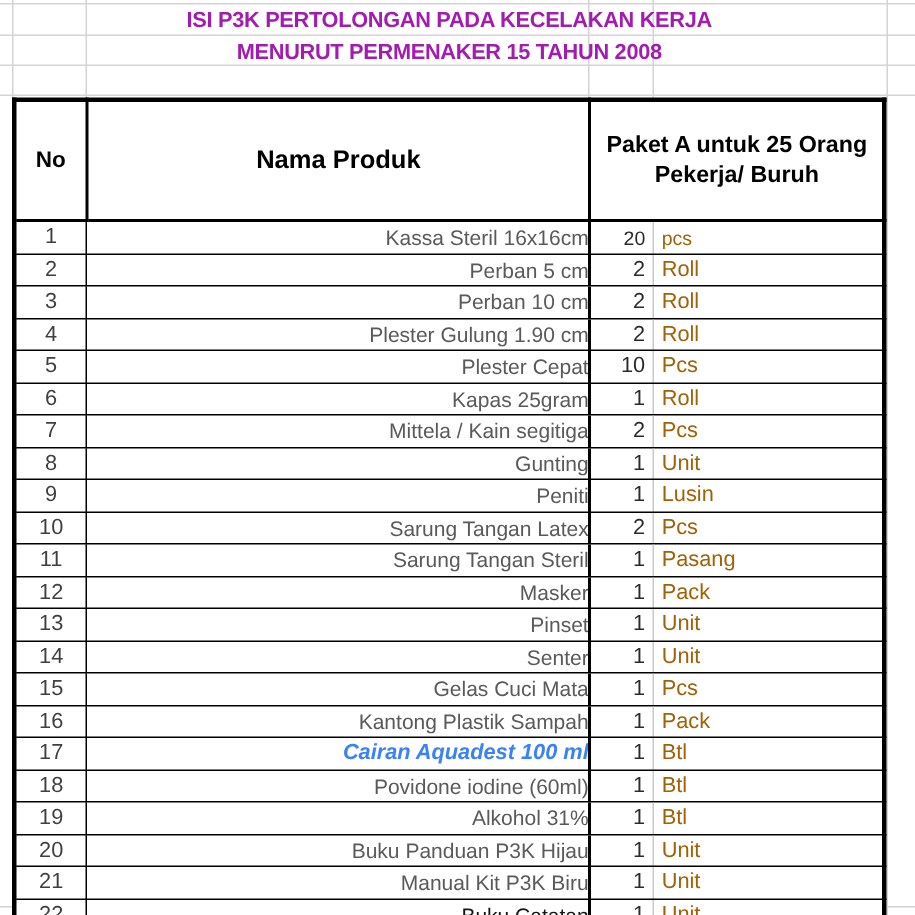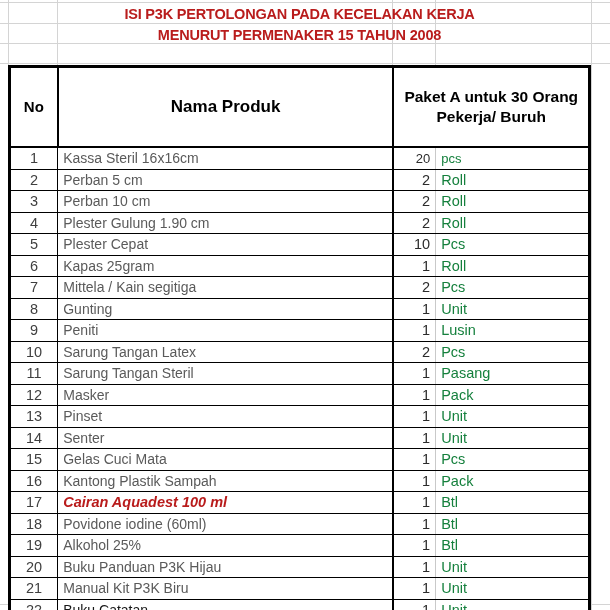--- a/index.html
+++ b/index.html
@@ -40,21 +40,21 @@
   #title-block {
     position: absolute;
     left: 8px;
     top: 4px;
     width: 583px;
     text-align: center;
     z-index: 3;
   }
   #title-block .tline {
     font-weight: bold;
-    color: #b91c1c;
+    color: #a21caf;
     font-size: 14.5px;
     line-height: 20.5px;
     letter-spacing: -0.2px;
     white-space: nowrap;
   }
 
   
   #p3k-table {
     position: absolute;
     left: 8px;
@@ -100,45 +100,45 @@
     border-bottom: 1.4px solid #000000;
   }
   .c-no {
     text-align: center;
     color: #3f3f3f;
     border-left: 2.5px solid #000000;
     border-right: 1.4px solid #000000;
     font-size: 14.5px;
   }
   .c-name {
-    text-align: left;
+    text-align: right;
     padding-left: 5px !important;
     border-right: 2.5px solid #000000;
     white-space: nowrap;
     overflow: hidden;
   }
   .c-qty {
     text-align: right;
     padding-right: 5px !important;
     color: #2b2b2b;
     border-right: 1px solid #c9c9c9;
     font-size: 14.5px;
   }
   .c-unit {
     text-align: left;
     padding-left: 5px !important;
-    color: #15803d;
+    color: #a16207;
     border-right: 2.5px solid #000000;
     font-size: 14.5px;
   }
 
   
   .name-dark { color: #161616; }
   .name-bolditalic {
-    color: #b91c1c;
+    color: #3b82f6;
     font-weight: bold;
     font-style: italic;
     font-size: 14.5px;
   }
   .qty-small { font-size: 13px; }
 </style>
 </head>
 <body>
 
 <div id="sheet-grid">
@@ -163,21 +163,21 @@
   <colgroup>
     <col style="width:48px">
     <col style="width:334px">
     <col style="width:42px">
     <col style="width:153px">
   </colgroup>
   <thead>
     <tr>
       <th class="hdr hdr-no">No</th>
       <th class="hdr hdr-prod">Nama Produk</th>
-      <th class="hdr hdr-pkt" colspan="2">Paket A untuk 30 Orang Pekerja/ Buruh</th>
+      <th class="hdr hdr-pkt" colspan="2">Paket A untuk 25 Orang Pekerja/ Buruh</th>
     </tr>
   </thead>
   <tbody id="table-body">
       <tr>
         <td class="cell c-no">1</td>
         <td class="cell c-name">Kassa Steril 16x16cm</td>
         <td class="cell c-qty qty-small">20</td>
         <td class="cell c-unit qty-small">pcs</td>
       </tr>
       <tr>
@@ -277,21 +277,21 @@
         <td class="cell c-unit">Btl</td>
       </tr>
       <tr>
         <td class="cell c-no">18</td>
         <td class="cell c-name">Povidone iodine (60ml)</td>
         <td class="cell c-qty">1</td>
         <td class="cell c-unit">Btl</td>
       </tr>
       <tr>
         <td class="cell c-no">19</td>
-        <td class="cell c-name">Alkohol 25%</td>
+        <td class="cell c-name">Alkohol 31%</td>
         <td class="cell c-qty">1</td>
         <td class="cell c-unit">Btl</td>
       </tr>
       <tr>
         <td class="cell c-no">20</td>
         <td class="cell c-name">Buku Panduan P3K Hijau</td>
         <td class="cell c-qty">1</td>
         <td class="cell c-unit">Unit</td>
       </tr>
       <tr>

